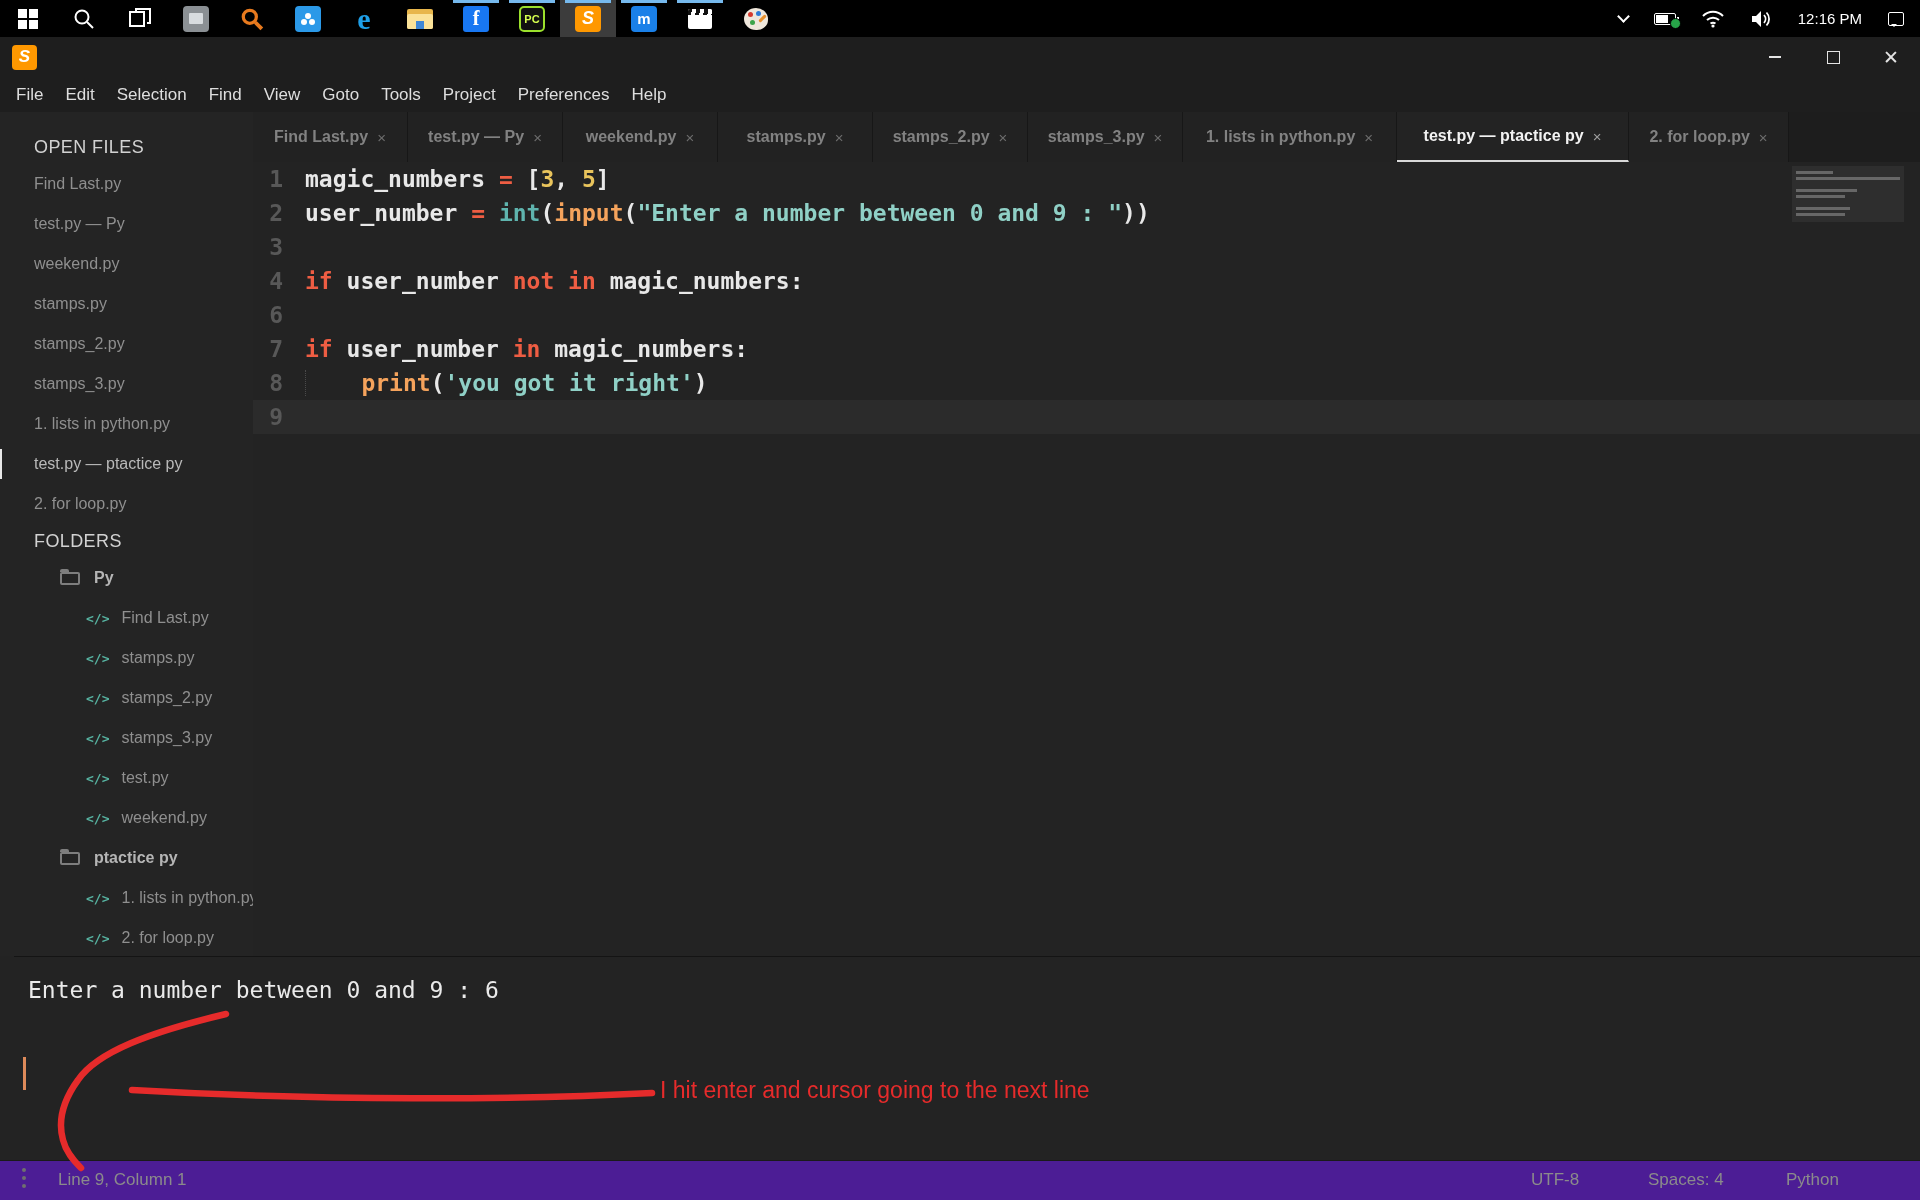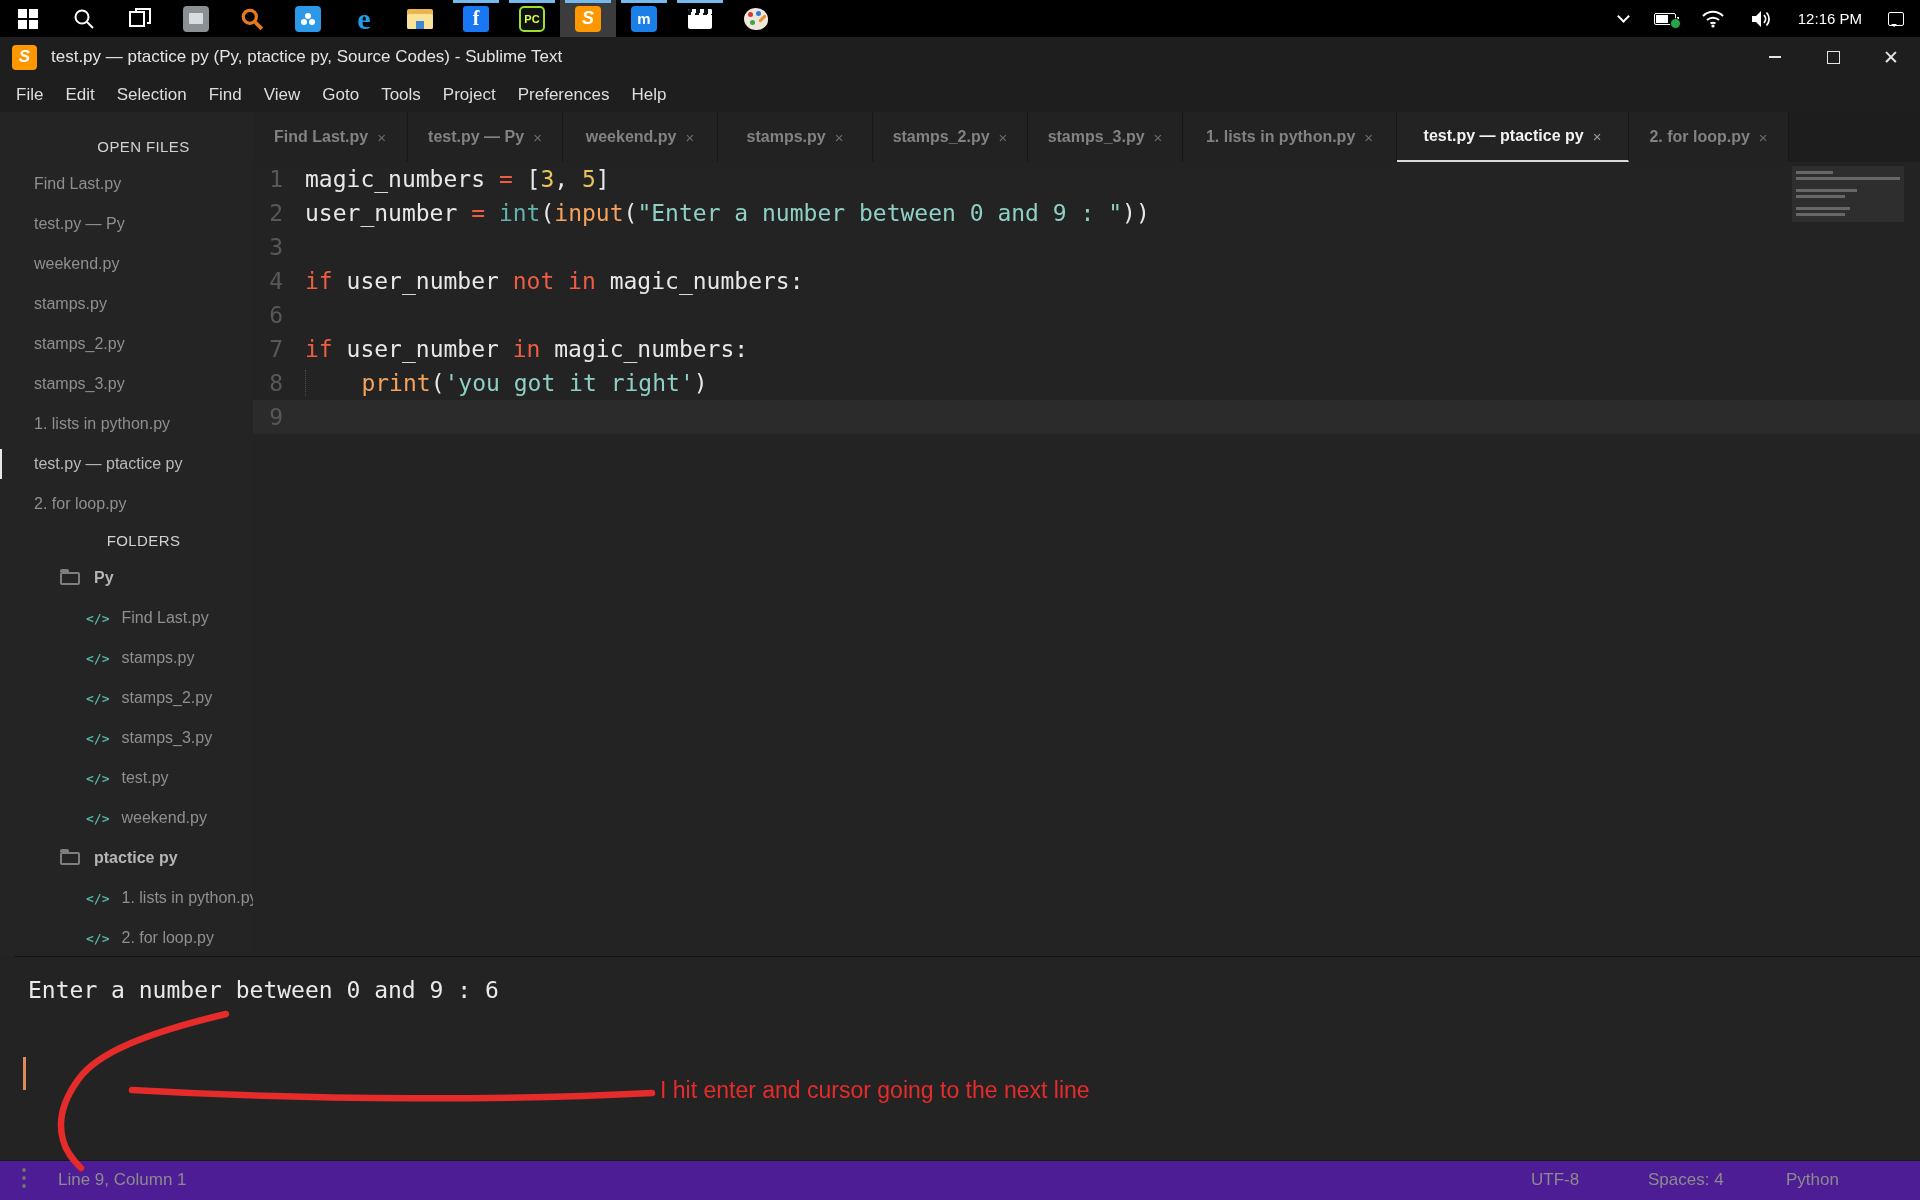--- a/index.html
+++ b/index.html
@@ -46,37 +46,37 @@
          background:#222222; border-right:1px solid #171717; color:#828282; font-size:16px; font-weight:600; }
   .tab:nth-child(7) { width:214px; }
   .tab:nth-child(8) { width:232px; }
   .tab:nth-child(9) { width:160px; }
   .tab.active { background:#232323; color:#f2f2f2; border-bottom:2px solid #d9d9d9; }
   .tab .x { color:#6d6d6d; font-size:15px; font-weight:400; }
   .tab.active .x { color:#9f9f9f; }
 
   
   .sidebar { position:absolute; left:0; top:112px; width:253px; height:844px; background:#242424; overflow:hidden; }
-  .sb-header { margin-left:34px; height:34px; line-height:34px; color:#d2d2d2; font-size:15px; letter-spacing:.4px;text-align:center; }
+  .sb-header { margin-left:34px; height:34px; line-height:34px; color:#d2d2d2; font-size:18px; letter-spacing:.4px; }
   .sb-header.first { margin-top:18px; }
   .sb-header.second { }
   .sb-row { height:40px; line-height:40px; padding-left:34px; color:#8f8f8f; font-size:16px; position:relative;
             white-space:nowrap; }
   .sb-row.active-file { color:#b9b9b9; }
   .sb-row.active-file::before { content:""; position:absolute; left:0; top:5px; width:2px; height:30px; background:#e8e8e8; }
   .tree-row { height:40px; display:flex; align-items:center; color:#8f8f8f; font-size:16px; white-space:nowrap;margin-left:24px; }
   .tree-row.folder { padding-left:36px; color:#b5b5b5; font-weight:bold; gap:14px; }
   .tree-row.file { padding-left:62px; gap:12px; }
   .folder-icon { width:20px; height:13px; border:2px solid #7e7e7e; border-radius:2px; position:relative; }
   .folder-icon::before { content:""; position:absolute; top:-5px; left:-2px; width:9px; height:3px; background:#7e7e7e;
                          border-radius:2px 2px 0 0; }
   .code-icon { font-family:"DejaVu Sans Mono",monospace; font-size:13px; font-weight:bold; color:#57b3a1; }
 
   
-  .editor { position:absolute; left:253px; top:162px; width:1667px; height:794px; background:#232323; }
+  .editor { position:absolute; left:253px; top:162px; width:1667px; height:794px; background:#232323;font-weight:bold; }
   .code-line { height:34px; line-height:34px; white-space:pre; font-family:"DejaVu Sans Mono",monospace; font-size:23px; }
   .code-line.active { background:#2b2b2b; }
   .gutter { display:inline-block; width:52px; text-align:right; padding-right:22px; color:#585858; }
   .tk-fg, .tk-pun { color:var(--fg); }
   .tk-kw  { color:var(--kw); }
   .tk-num { color:var(--num); }
   .tk-type{ color:var(--type); }
   .tk-fn  { color:var(--fn); }
   .tk-str { color:var(--str); }
   .tk-ind { border-left:1px dotted #4a4a4a; }
@@ -200,21 +200,20 @@
       <path d="M14 5 A6 6 0 0 1 14 13" fill="none" stroke="#fff" stroke-width="1.8"></path>
       <path d="M16.5 2.5 A9.5 9.5 0 0 1 16.5 15.5" fill="none" stroke="#fff" stroke-width="1.8"></path>
     </svg>
     <span class="tray-time">12:16 PM</span>
     <span class="acenter"></span>
   </div>
 </div>
 
 <div class="titlebar">
   <div class="app-logo">S</div>
-  <span class="title-text">test.py — ptactice py (Py, ptactice py, Source Codes) - Sublime Text</span>
   <div class="win-controls">
     <div class="wc wc-min"></div>
     <div class="wc wc-max"></div>
     <div class="wc wc-close">✕</div>
   </div>
 </div>
 
 <div class="menubar" id="menubar">
     <span class="menu-item">File</span>
     <span class="menu-item">Edit</span>

